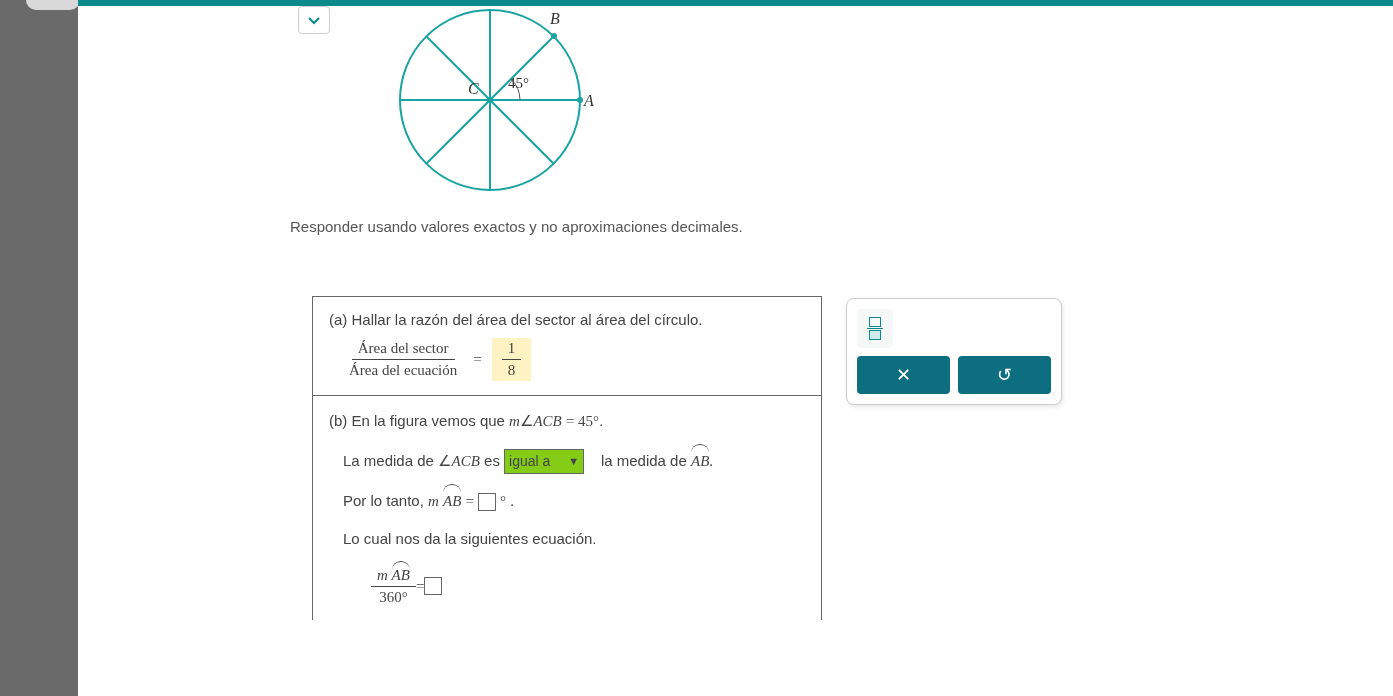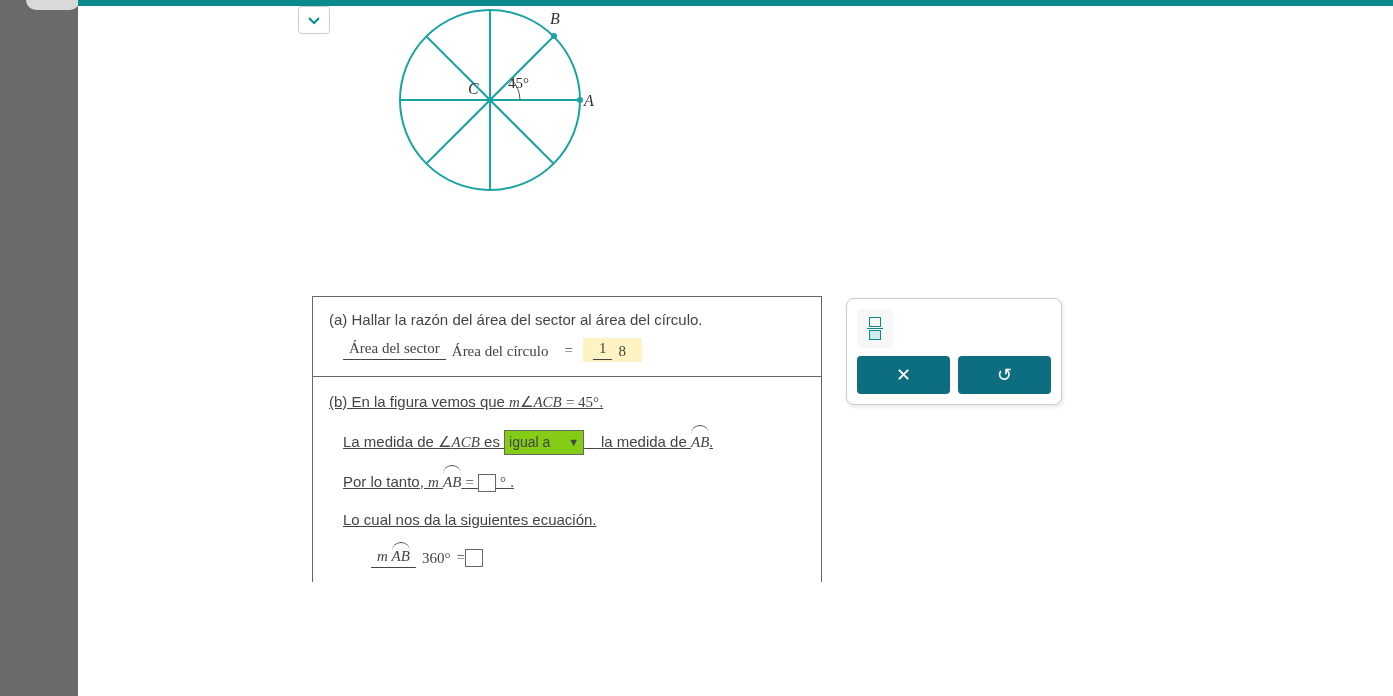--- a/index.html
+++ b/index.html
@@ -72,21 +72,21 @@
   }
   .ratio-row {
     display: flex;
     align-items: center;
     gap: 10px;
     margin: 10px 0 0 14px;
     font-family: "Times New Roman", serif;
   }
   .fraction {
     display: inline-flex;
-    flex-direction: row;
+    flex-direction: column;
     align-items: center;
     text-align: center;
     font-family: "Times New Roman", serif;
     justify-content: flex-end;
   }
   .fraction .num { border-bottom: 1px solid #444; padding: 0 6px 2px; }
   .fraction .den { padding: 2px 6px 0; }
   .ans-box {
     display: inline-block;
     background: #fff3c4;
@@ -149,21 +149,21 @@
     display:flex; align-items:center; justify-content:center;
     font-size: 18px;
   }
   .frac-icon {
     display:flex; flex-direction:column; align-items:center; font-size:11px;
     color:#0a8a8a;
   }
   .frac-icon .t { border:1px solid #0a8a8a; width:12px; height:10px; margin-bottom:1px;}
   .frac-icon .b { border:1px solid #0a8a8a; width:12px; height:10px; margin-top:1px; background:#cfeaea;}
   .frac-icon .bar { width:16px; height:1px; background:#0a8a8a; }
-  .part-b p { margin: 0 0 16px 0; line-height:1.5;text-decoration:underline; }
+  .part-b p { margin: 0 0 16px 0; line-height:1.5; }
 </style>
 </head>
 <body>
 
 <div class="left-gutter"></div>
 <div class="corner-curve"></div>
 <div class="top-bar"></div>
 <div class="white-page"></div>
 
 <div class="dropdown-chevron">
@@ -184,31 +184,32 @@
   <circle cx="200" cy="100" r="3" fill="#1aa3a3"></circle>
   <circle cx="174" cy="36" r="3" fill="#1aa3a3"></circle>
   <path d="M 140 100 A 30 30 0 0 0 131 79" fill="none" stroke="#555" stroke-width="1"></path>
   <text x="204" y="106" font-family="Times New Roman" font-style="italic" font-size="16" fill="#333">A</text>
   <text x="170" y="24" font-family="Times New Roman" font-style="italic" font-size="16" fill="#333">B</text>
   <text x="88" y="94" font-family="Times New Roman" font-style="italic" font-size="16" fill="#333">C</text>
   <text x="128" y="88" font-family="Times New Roman" font-size="15" fill="#333">45°</text>
 </svg>
 
 <div class="instructions">
+  <div>Responder usando valores exactos y no aproximaciones decimales.</div>
 </div>
 
 <table class="question-table">
   <tbody>
       <tr>
         <td>
     <div>(a)  Hallar la razón del área del sector al área del círculo.</div>
     <div class="ratio-row">
       <span class="fraction">
         <span class="num">Área del sector</span>
-        <span class="den">Área del círculo</span>
+        <span class="den">Área del ecuación</span>
       </span>
       <span class="math">=</span>
       <span class="ans-box">
         <span class="fraction">
           <span class="num">1</span>
           <span class="den">8</span>
         </span>
       </span>
     </div>
   </td>

